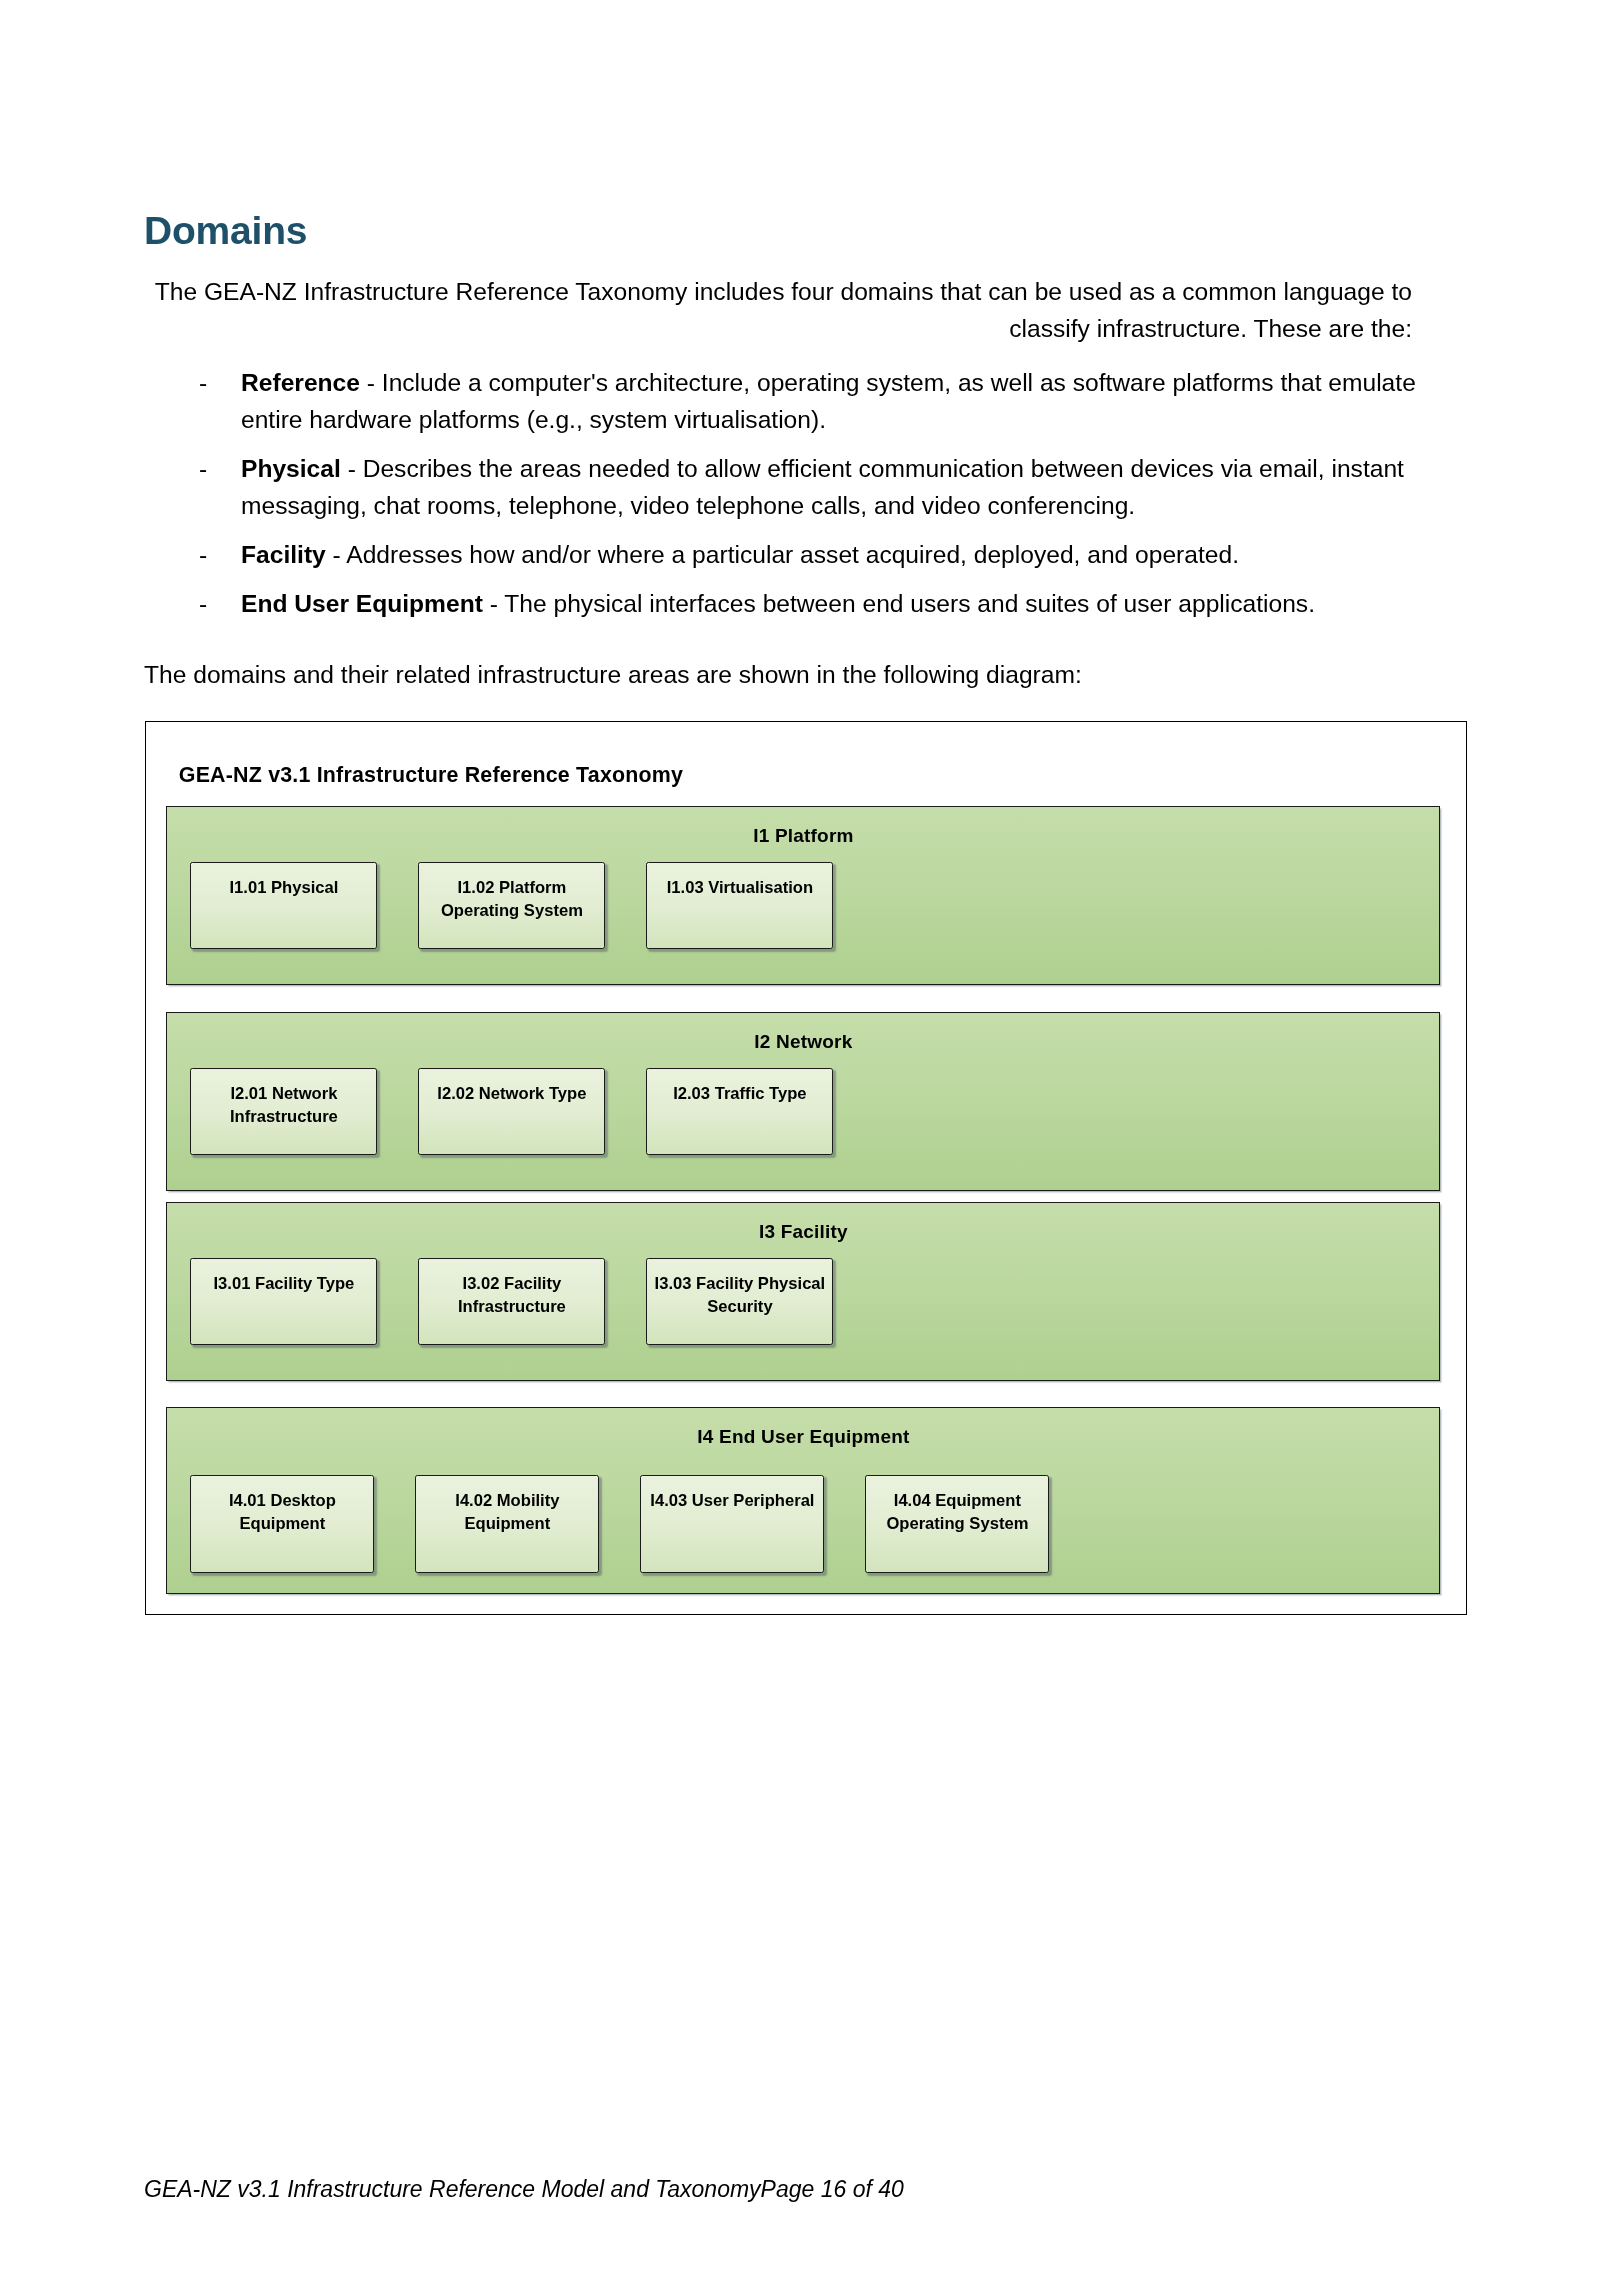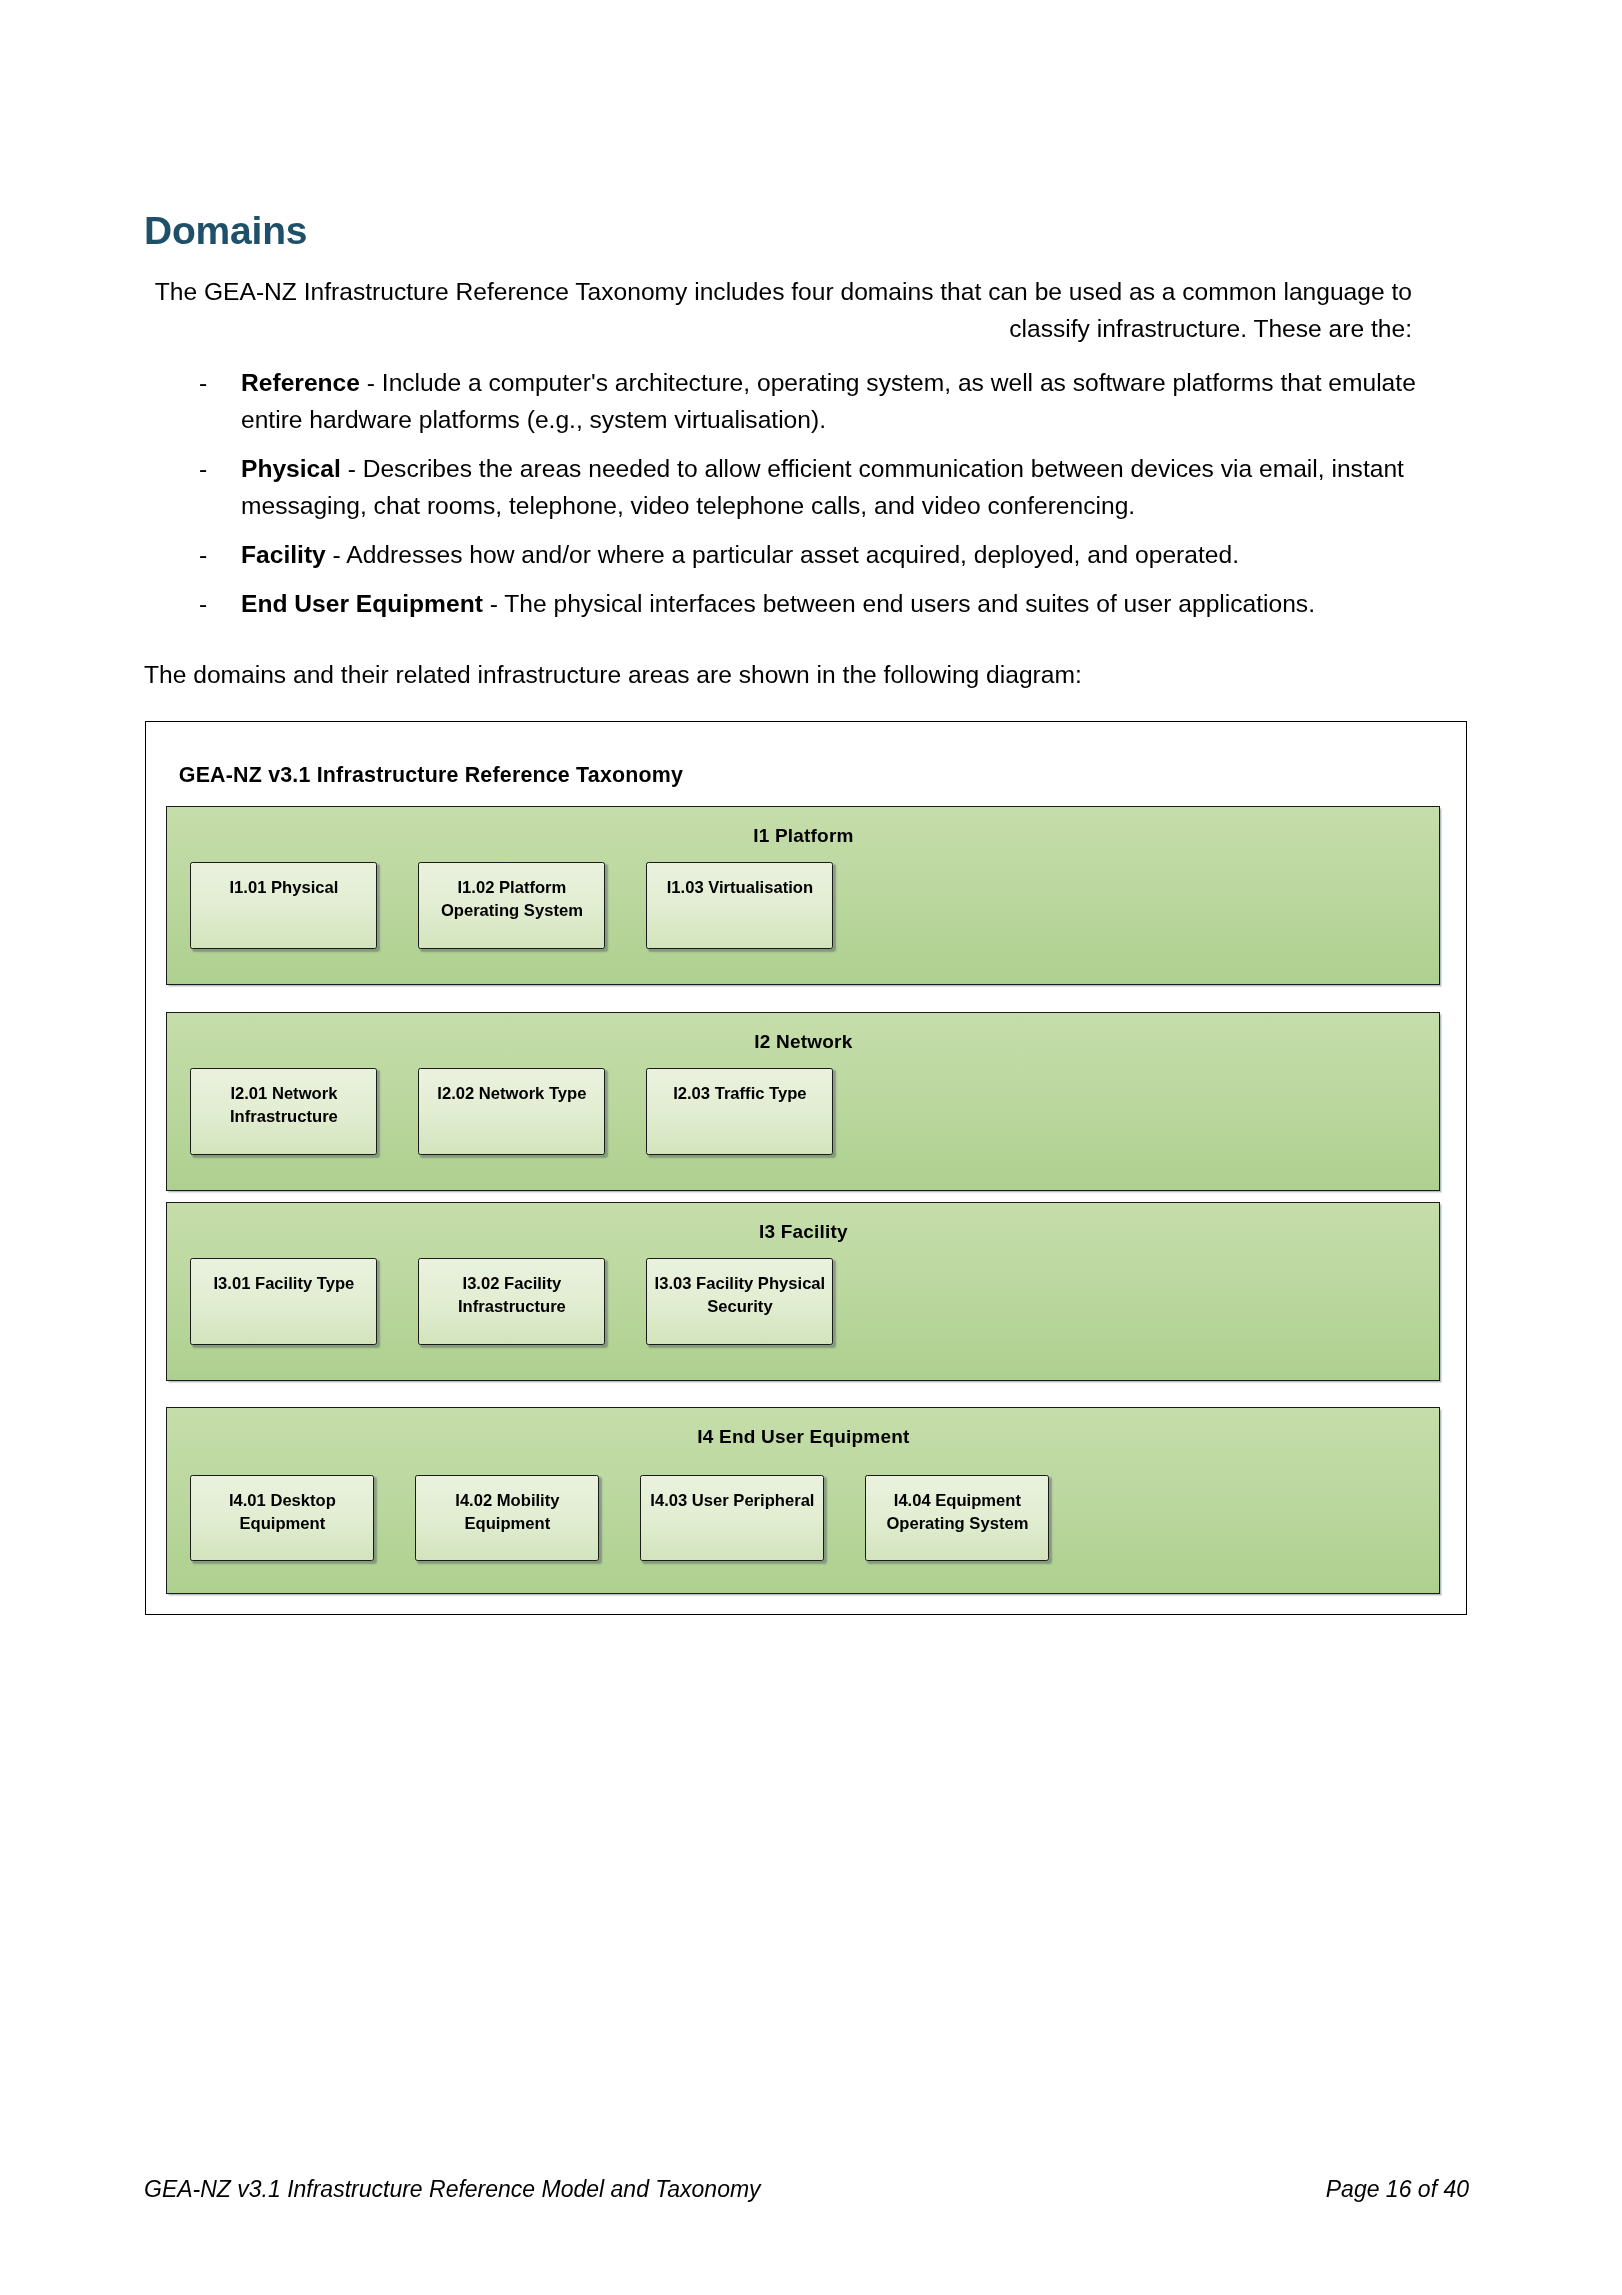--- a/index.html
+++ b/index.html
@@ -135,33 +135,33 @@
   }
   .ibox span{
     display:block;
     text-align:center;
     font-size:16.6px;
     line-height:23px;
     font-weight:bold;
     color:#000000;
     width:176px;
   }
-  .band.b4 .ibox{ width:184px; height:86px; }
+  .band.b4 .ibox{ width:184px; height:98px; }
 
   
   .footer{
     position:absolute;
     left:144px;
     top:2176px;
     width:1325px;
     font-style:italic;
     font-size:23px;
     color:#000000;
     display:flex;
-    justify-content:space-between;
+    justify-content:flex-start;
     align-items:baseline;
   }
 </style>
 </head>
 <body>
 
 <div class="page">
 
   <div class="content">
 

